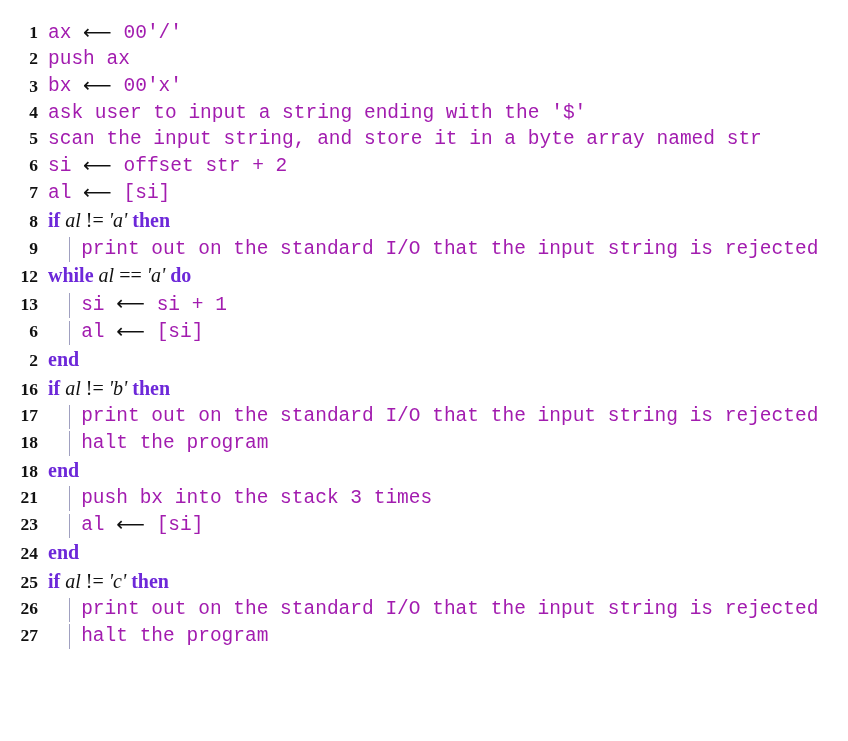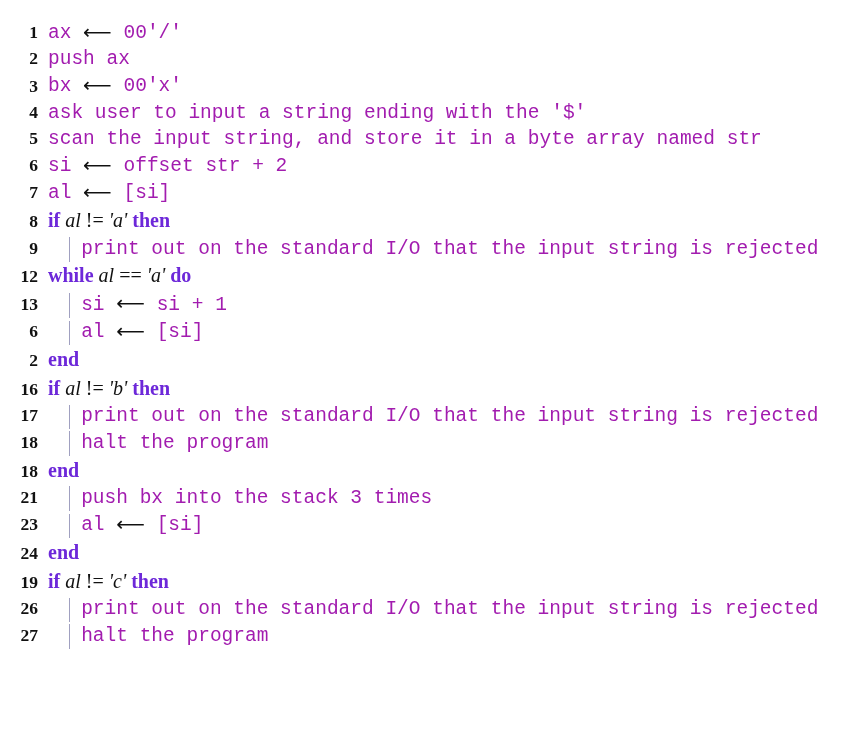--- a/index.html
+++ b/index.html
@@ -149,21 +149,21 @@
     </div>
     <div class="row">
       <div class="num">23</div>
       <div class="content"><span class="ind1"><span class="pipe"></span><span class="tt">al </span><span class="arrow">⟵</span><span class="tt"> [si]</span></span></div>
     </div>
     <div class="row">
       <div class="num">24</div>
       <div class="content"><span class="kw">end</span></div>
     </div>
     <div class="row">
-      <div class="num">19</div>
+      <div class="num">25</div>
       <div class="content"><span class="kw">if </span><span class="var">al </span><span class="op">!= </span><span class="var">'c' </span><span class="kw">then</span></div>
     </div>
     <div class="row">
       <div class="num">26</div>
       <div class="content"><span class="ind1"><span class="pipe"></span><span class="tt">print out on the standard I/O that the input string is rejected</span></span></div>
     </div>
     <div class="row">
       <div class="num">27</div>
       <div class="content"><span class="ind1"><span class="pipe"></span><span class="tt">halt the program</span></span></div>
     </div>

